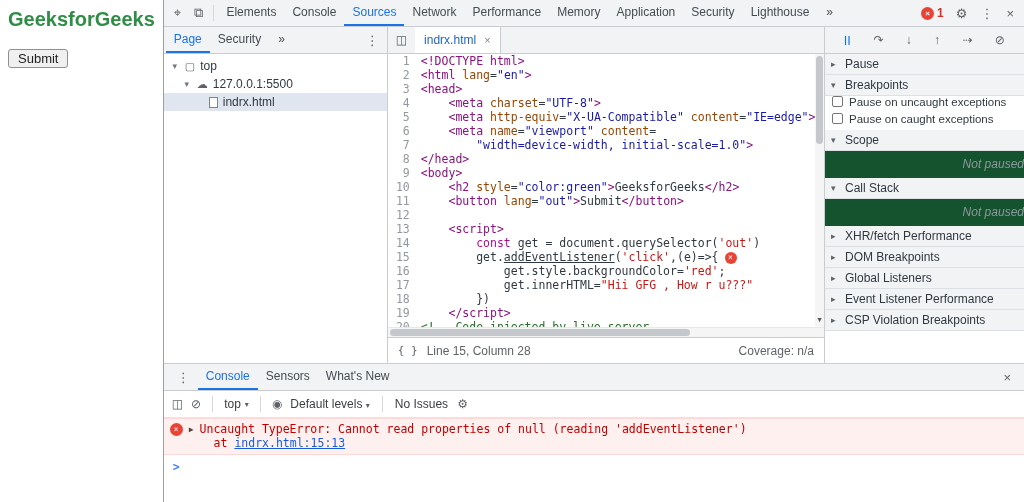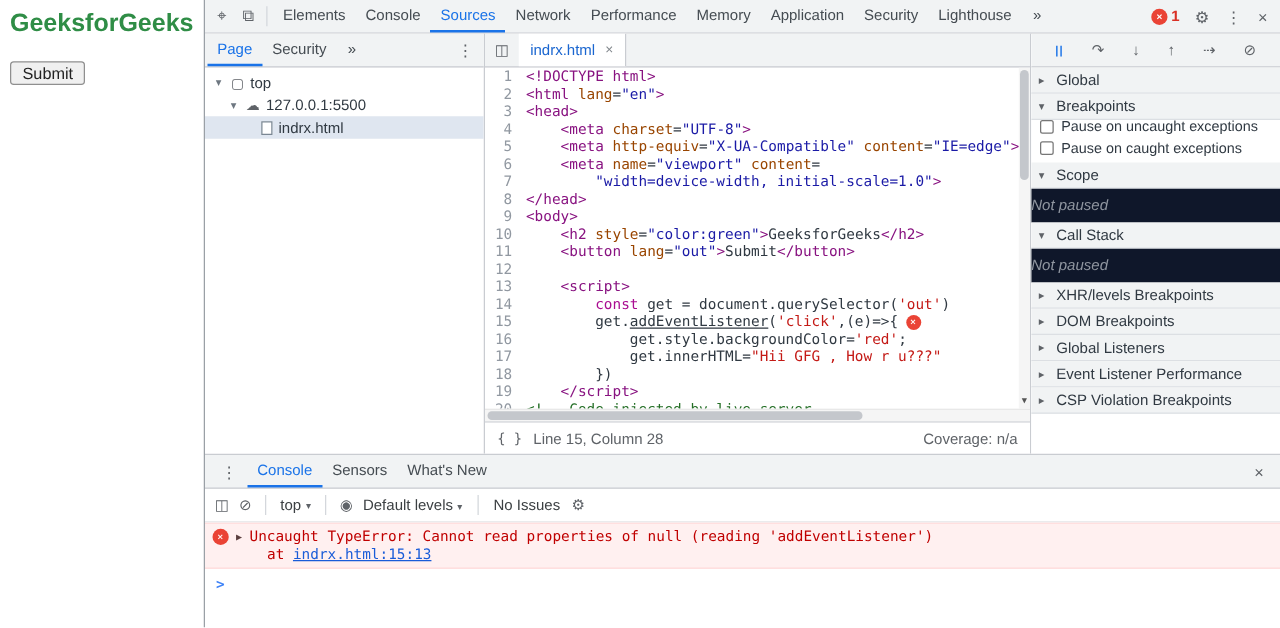--- a/index.html
+++ b/index.html
@@ -55,21 +55,21 @@
   
   .sidebar{flex:0 0 199px;display:flex;flex-direction:column;background:#fff;overflow:hidden}
   .debug-toolbar{flex:0 0 27px;background:#f1f3f4;border-bottom:1px solid #c9ccd1;display:flex;align-items:center;justify-content:space-around;padding:0 8px}
   .dbg-ico{color:#5f6368;font-size:12px}
   .dbg-ico.blue{color:#1a73e8;font-size:9px;font-weight:bold;letter-spacing:1px}
   .sec-header{flex:0 0 21px;height:21px;background:#f1f3f4;border-bottom:1px solid #dcdfe3;display:flex;align-items:center;gap:5px;padding:0 6px}
   .sec-arrow{color:#5f6368;font-size:9px;width:9px}
   .chk-row{display:flex;align-items:flex-start;gap:6px;padding:0 7px;height:17px}
   .chk{flex:0 0 11px;width:11px;height:11px;border:1px solid #767676;border-radius:2px;background:#fff}
   .chk-label{white-space:nowrap;font-size:11.5px}
-  .not-paused{color:#9096a0;font-style:italic;text-align:left;padding:6px 0 7px;background:#0f172a}
+  .not-paused{color:#9096a0;font-style:italic;text-align:right;padding:6px 0 7px;background:#14532d}
   
   .drawer{flex:0 0 139px;border-top:1px solid #c9ccd1;display:flex;flex-direction:column;background:#fff}
   .drawer-tabbar{flex:0 0 26px;background:#f1f3f4;border-bottom:1px solid #c9ccd1;display:flex;align-items:center;padding:0 7px;gap:2px}
   .console-toolbar{flex:0 0 27px;border-bottom:1px solid #e3e5e8;display:flex;align-items:center;gap:8px;padding:0 8px}
   .ct-ico{color:#5f6368}
   .context{display:flex;align-items:center;gap:4px;color:#3c4043}
   .caret{font-size:8px;color:#5f6368}
   .filter{flex:1;height:18px;border:1px solid #cdd1d6;border-radius:9px;padding:0 9px;font:11.5px "Liberation Sans",sans-serif;color:#333;outline:none;margin:0 4px;background:#fff}
   .right-cluster{display:flex;align-items:center;gap:9px;color:#3c4043;white-space:nowrap}
   .console-body{flex:1;font:11.5px "DejaVu Sans Mono",monospace;overflow:hidden}
@@ -201,21 +201,21 @@
             <span class="dbg-ico blue">||</span>
             <span class="dbg-ico">↷</span>
             <span class="dbg-ico">↓</span>
             <span class="dbg-ico">↑</span>
             <span class="dbg-ico">⇢</span>
             <span class="dbg-ico">⊘</span>
           </div>
         <div id="debug-sections">
             <div class="sec-header">
               <span class="sec-arrow">▸</span>
-              <span>Global</span>
+              <span>Pause</span>
             </div>
             <div class="sec-header">
               <span class="sec-arrow">▾</span>
               <span>Breakpoints</span>
             </div>
             <div class="chk-row">
               <span class="chk"></span>
               <span class="chk-label">Pause on uncaught exceptions</span>
             </div>
             <div class="chk-row">
@@ -227,21 +227,21 @@
               <span>Scope</span>
             </div>
             <div class="not-paused">Not paused</div>
             <div class="sec-header">
               <span class="sec-arrow">▾</span>
               <span>Call Stack</span>
             </div>
             <div class="not-paused">Not paused</div>
             <div class="sec-header">
               <span class="sec-arrow">▸</span>
-              <span>XHR/levels Breakpoints</span>
+              <span>XHR/fetch Performance</span>
             </div>
             <div class="sec-header">
               <span class="sec-arrow">▸</span>
               <span>DOM Breakpoints</span>
             </div>
             <div class="sec-header">
               <span class="sec-arrow">▸</span>
               <span>Global Listeners</span>
             </div>
             <div class="sec-header">

